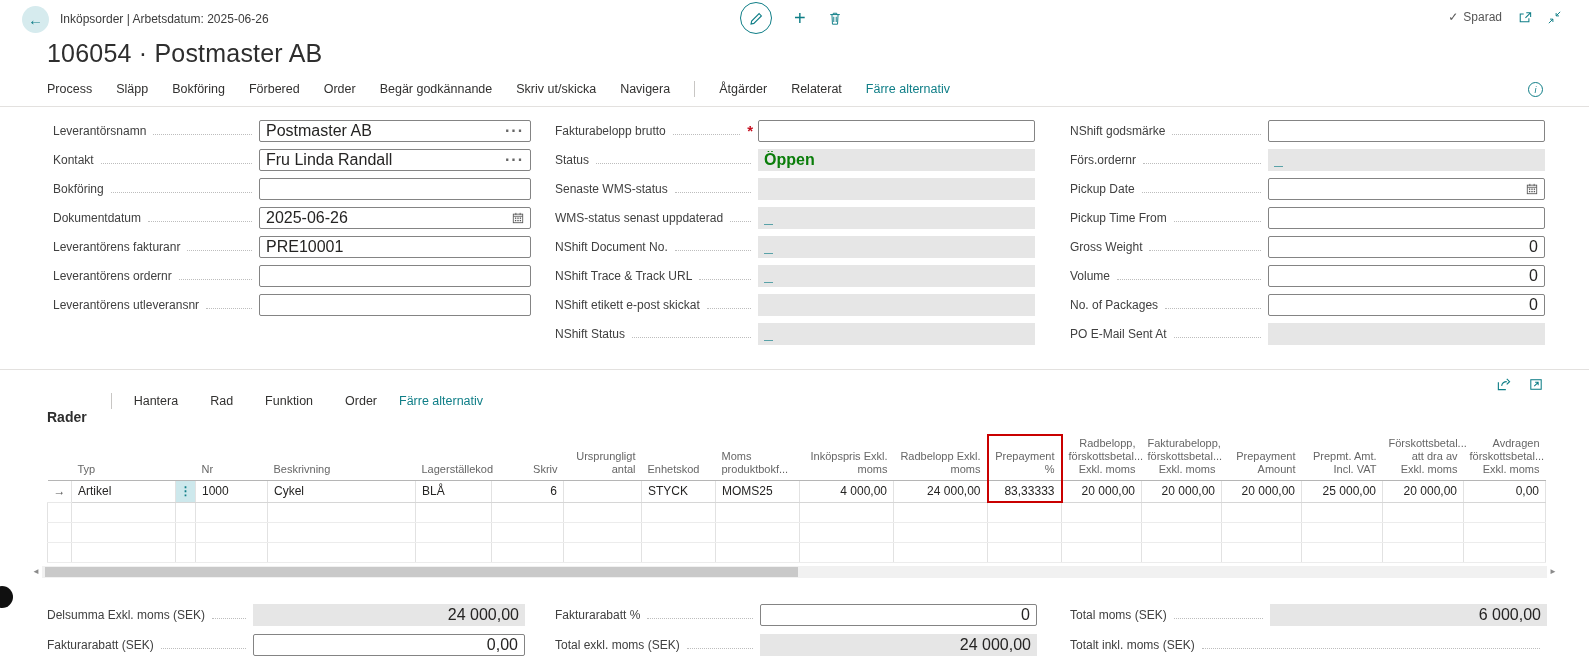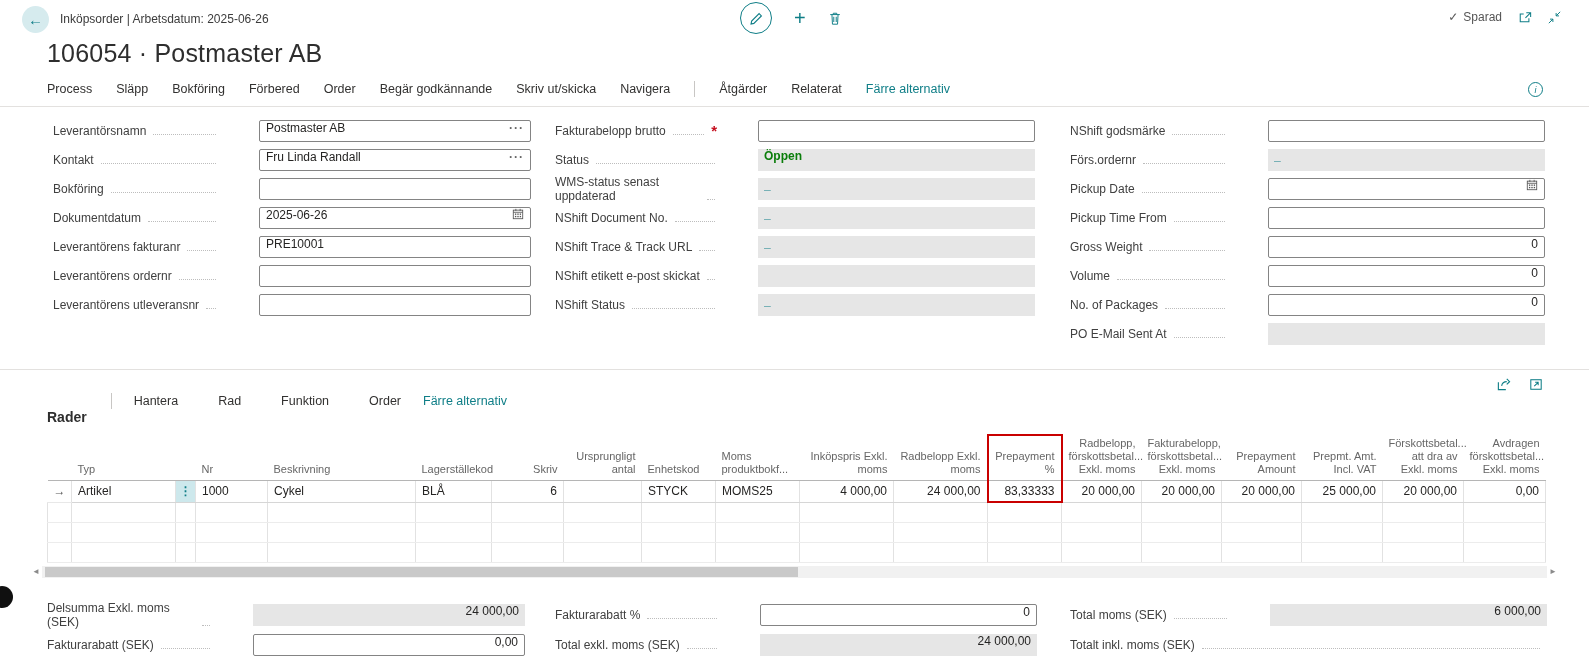--- a/index.html
+++ b/index.html
@@ -41,21 +41,21 @@
   .fields-area { position:relative; margin-top:9px; height:236px; }
   .fcol { position:absolute; top:0; }
   .fcol-1 { left:53px;  width:478px; --fw:272px; }
   .fcol-2 { left:555px; width:480px; --fw:277px; }
   .fcol-3 { left:1070px; width:475px; --fw:277px; }
 
   .field-row { display:flex; align-items:center; height:29px; }
   .field-label { display:flex; flex:1; min-width:0; align-items:flex-end; font-size:12px; color:#404040; }
   .field-label::after { content:""; flex:1; min-width:8px; border-bottom:1px dotted #bdbdbd; margin:0 7px 3px 7px; }
   .req { color:#c50f1f; font-size:15px; font-weight:700; margin-right:5px; line-height:10px; }
-  .ctl { width:var(--fw); flex:none; height:22px; display:flex; align-items:flex-start; padding:0 6px; font-size:12px;margin-left:36px; }
+  .ctl { width:var(--fw); flex:none; height:22px; display:flex; align-items:center; padding:0 6px; font-size:16px; }
   .ctl.input { background:#fff; border:1px solid #848484; border-radius:2px; }
   .ctl.readonly { background:#e6e6e6; }
   .val { flex:1; white-space:nowrap; overflow:hidden; color:#252423; }
   .val.right { text-align:right; }
   .status-open { color:#0a7d0a; font-weight:700; }
   .link-dash { color:#0f7e87; font-weight:700; }
   .assist { color:#666; margin-left:6px; letter-spacing:1px; cursor:pointer; font-weight:700; }
   .calbtn { margin-left:6px; display:inline-flex; cursor:pointer; }
 
   
@@ -259,20 +259,28 @@
           <div class="field-row">
             <div class="field-label">
               <span>Status</span>
             </div>
             <div class="ctl readonly">
               <span class="val status-open">Öppen</span>
             </div>
           </div>
           <div class="field-row">
             <div class="field-label">
+              <span>Senaste WMS-status</span>
+            </div>
+            <div class="ctl readonly">
+              <span class="val"></span>
+            </div>
+          </div>
+          <div class="field-row">
+            <div class="field-label">
               <span>WMS-status senast uppdaterad</span>
             </div>
             <div class="ctl readonly">
               <span class="val link-dash">_</span>
             </div>
           </div>
           <div class="field-row">
             <div class="field-label">
               <span>NShift Document No.</span>
             </div>
@@ -387,21 +395,21 @@
             </div>
           </div>
         </div>
     </div>
   </section>
 
   <section class="lines-sec">
     <div class="lines-head">
       <span class="lines-title">Rader</span>
       <span class="v-divider"></span>
-      <span id="lines-menu" style="display:flex;gap:40px">
+      <span id="lines-menu" style="display:flex;gap:32px">
           <span class="mb-item">Hantera</span>
           <span class="mb-item">Rad</span>
           <span class="mb-item">Funktion</span>
           <span class="mb-item">Order</span>
         </span>
       <span class="mb-more">Färre alternativ</span>
       <span class="lines-icons">
         <button class="icon-btn">
           <span>
               <svg width="15" height="14" viewBox="0 0 16 15">

